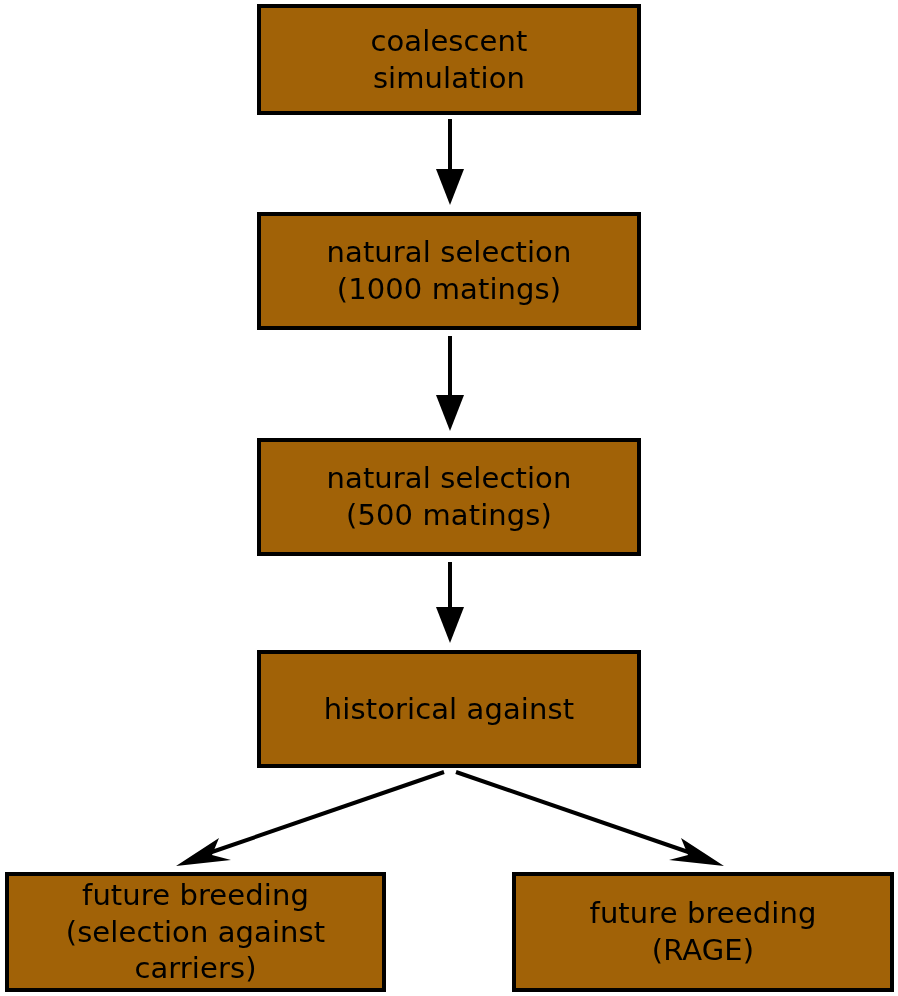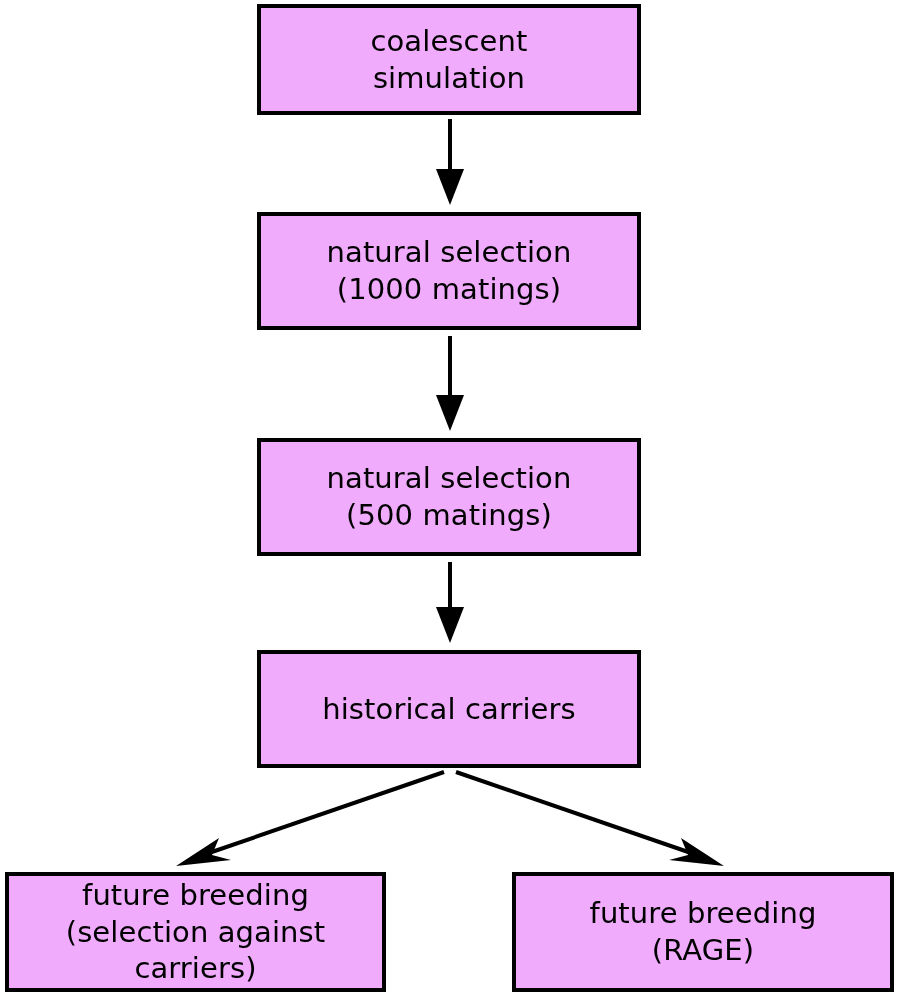--- a/index.html
+++ b/index.html
@@ -14,21 +14,21 @@
     position: relative;
     width: 898px;
     height: 996px;
     background: #ffffff;
     overflow: hidden;
   }
   .node {
     position: absolute;
     box-sizing: border-box;
     border: 4px solid #000000;
-    background: #f0abfc;
+    background: #a16207;
     display: flex;
     align-items: center;
     justify-content: center;
     text-align: center;
   }
   .node-label {
     font-size: 29px;
     line-height: 1.27;
     color: #000000;
     letter-spacing: 0.1px;
@@ -94,21 +94,21 @@
     <span class="node-label">natural selection
 (1000 matings)</span>
   </div>
 
   <div class="node" id="node-2" style="left:257px; top:438px; width:384px; height:118px;">
     <span class="node-label">natural selection
 (500 matings)</span>
   </div>
 
   <div class="node" id="node-3" style="left:257px; top:650px; width:384px; height:118px;">
-    <span class="node-label">historical carriers</span>
+    <span class="node-label">historical against</span>
   </div>
 
   <div class="node" id="node-4" style="left:5px; top:872px; width:381px; height:120px;">
     <span class="node-label">future breeding
 (selection against carriers)</span>
   </div>
 
   <div class="node" id="node-5" style="left:512px; top:872px; width:382px; height:120px;">
     <span class="node-label">future breeding
 (RAGE)</span>

